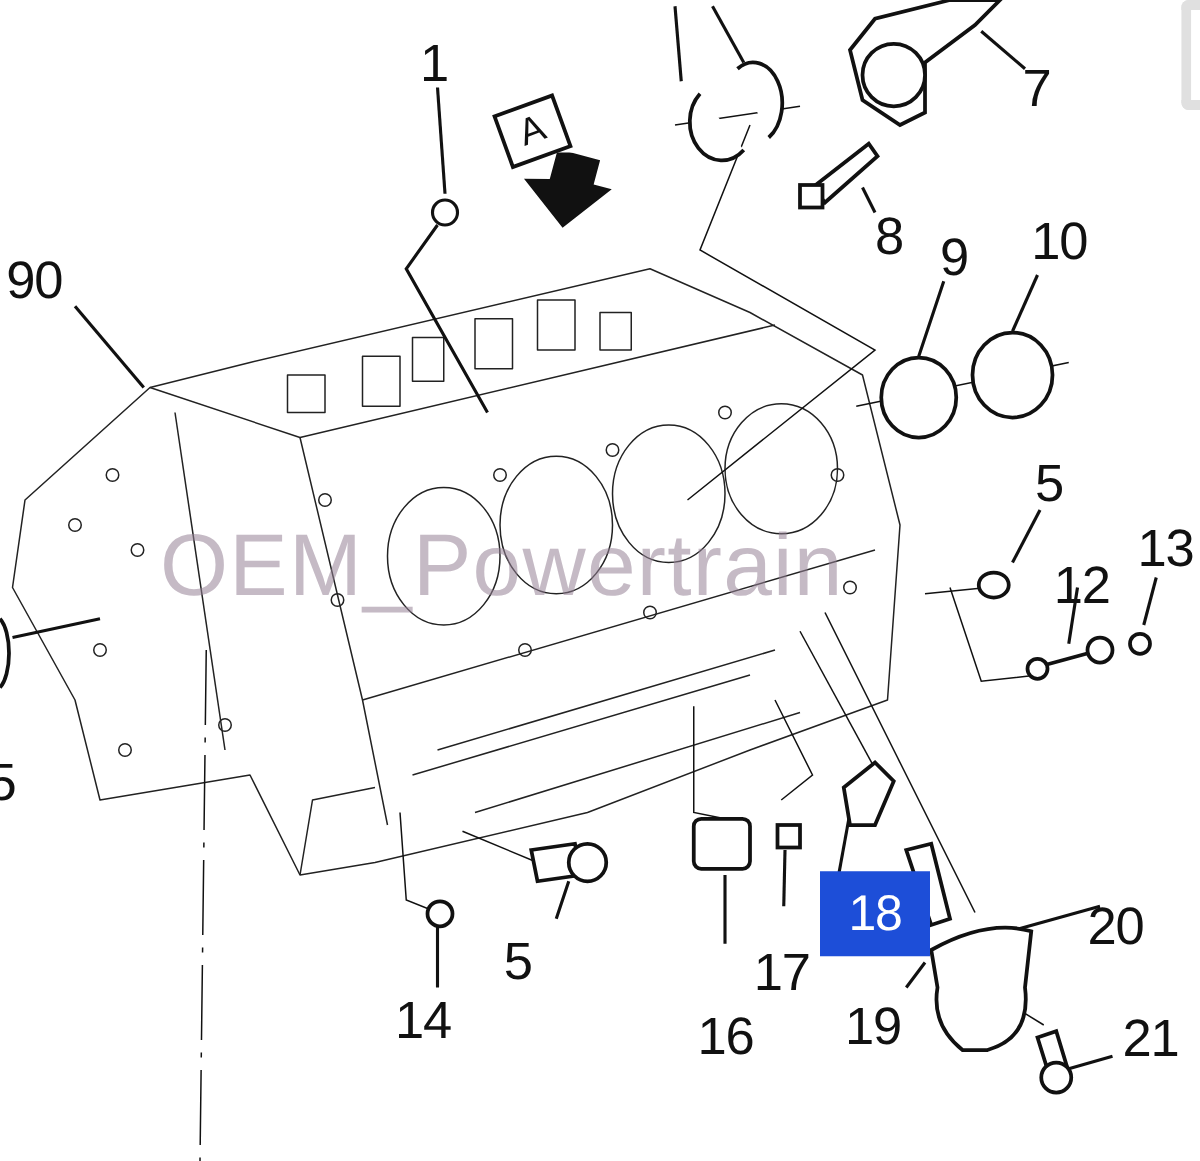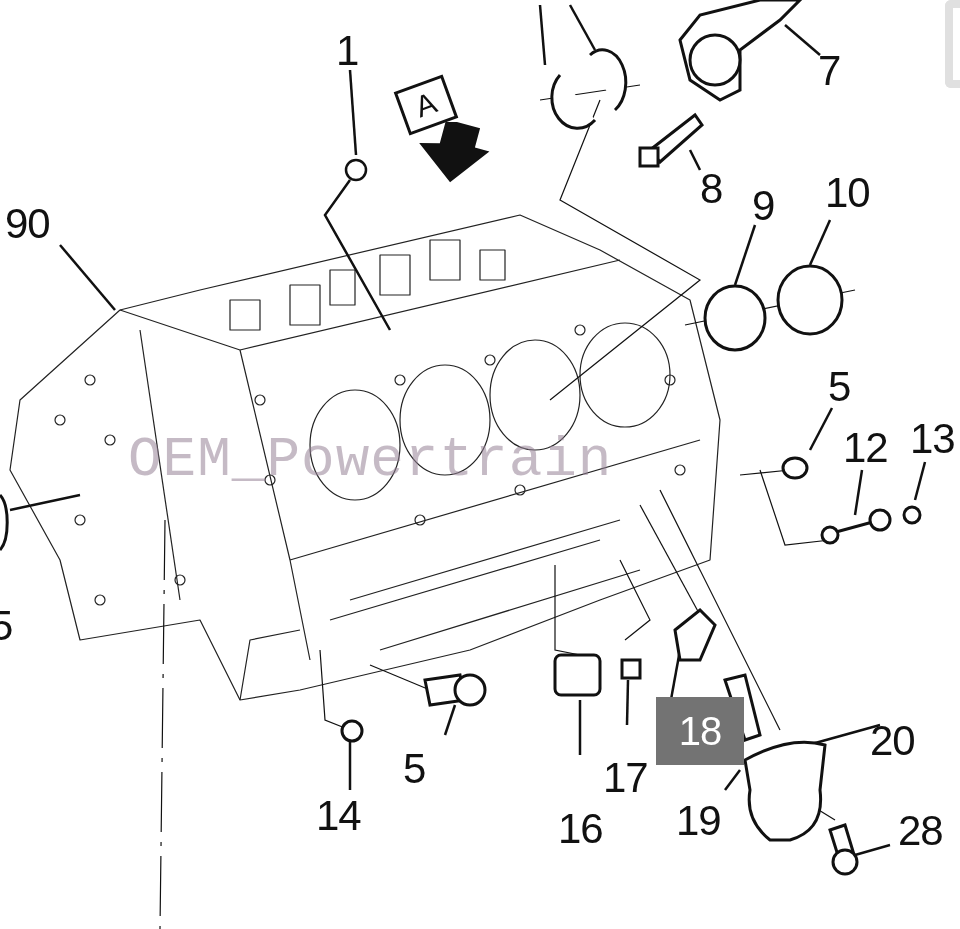--- a/index.html
+++ b/index.html
@@ -1,20 +1,20 @@
 <!DOCTYPE html>
 <html><head>
 <meta charset="utf-8">
 <style>
   html,body{margin:0;padding:0;background:#fff;}
   body{width:960px;height:929px;position:relative;overflow:hidden;font-family:"Liberation Sans",sans-serif;}
   #stage{position:absolute;left:0;top:0;width:960px;height:929px;}
   .callout{position:absolute;font-family:"Liberation Sans",sans-serif;font-size:42px;color:#111;line-height:1;letter-spacing:-1px;}
-  .callout.hl{background:#737373;color:#fff;width:88px;height:68px;display:flex;align-items:center;justify-content:center;font-size:40px;}
-  .watermark{position:absolute;left:128px;top:412px;font-size:56px;color:rgba(150,130,150,0.55);font-family:Liberation Mono, monospace;font-weight:300;letter-spacing:1px;white-space:nowrap;margin-top:16px;}
+  .callout.hl{background:#1d4ed8;color:#fff;width:88px;height:68px;display:flex;align-items:center;justify-content:center;font-size:40px;}
+  .watermark{position:absolute;left:128px;top:412px;font-size:70px;color:rgba(150,130,150,0.55);font-family:Liberation Sans, sans-serif;font-weight:300;letter-spacing:1px;white-space:nowrap;}
   .corner-tab{position:absolute;left:945px;top:0;width:20px;height:88px;border:8px solid #e0e0e0;border-right:none;border-radius:6px 0 0 6px;box-sizing:border-box;background:#fff;}
   .view-marker{position:absolute;left:400px;top:82px;width:60px;height:46px;}
   .view-box{position:absolute;left:0;top:0;width:46px;height:40px;border:3px solid #111;transform:rotate(-20deg);display:flex;align-items:center;justify-content:center;font-size:30px;color:#111;background:#fff;}
 </style>
 </head>
 <body>
 
 <div id="stage">
 
   <svg width="960" height="929" viewBox="0 0 960 929" style="position:absolute;left:0;top:0;">
@@ -153,24 +153,24 @@
 
   <div class="corner-tab"></div>
 
   <div class="callout" style="left:336px;top:30px;">1</div>
   <div class="callout" style="left:-10px;top:605px;">5</div>
   <div class="callout" style="left:818px;top:50px;">7</div>
   <div class="callout" style="left:700px;top:168px;">8</div>
   <div class="callout" style="left:752px;top:185px;">9</div>
   <div class="callout" style="left:825px;top:172px;">10</div>
   <div class="callout" style="left:828px;top:366px;">5</div>
-  <div class="callout" style="left:843px;top:427px;">12</div>
+  <div class="callout" style="left:843px;top:447px;">12</div>
   <div class="callout" style="left:910px;top:418px;">13</div>
   <div class="callout" style="left:316px;top:795px;">14</div>
   <div class="callout" style="left:403px;top:748px;">5</div>
   <div class="callout" style="left:558px;top:808px;">16</div>
   <div class="callout" style="left:603px;top:757px;">17</div>
   <div class="callout hl" style="left:656px;top:697px;">18</div>
   <div class="callout" style="left:676px;top:800px;text-align:center;">19</div>
   <div class="callout" style="left:870px;top:692px;margin-top:28px;">20</div>
-  <div class="callout" style="left:898px;top:810px;">28</div>
+  <div class="callout" style="left:898px;top:810px;">21</div>
   <div class="callout" style="left:5px;top:203px;">90</div>
 </div>
 
 </body></html>

